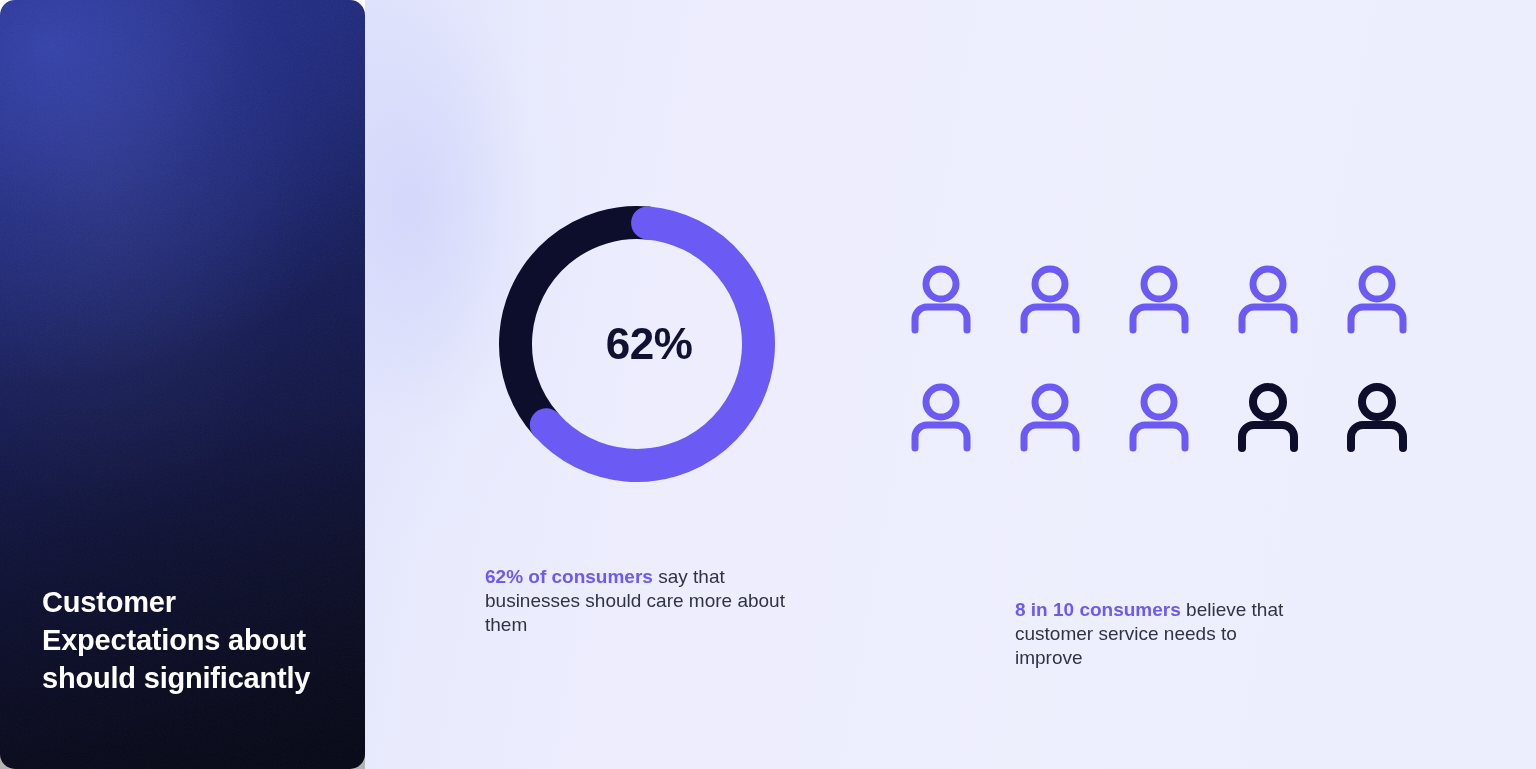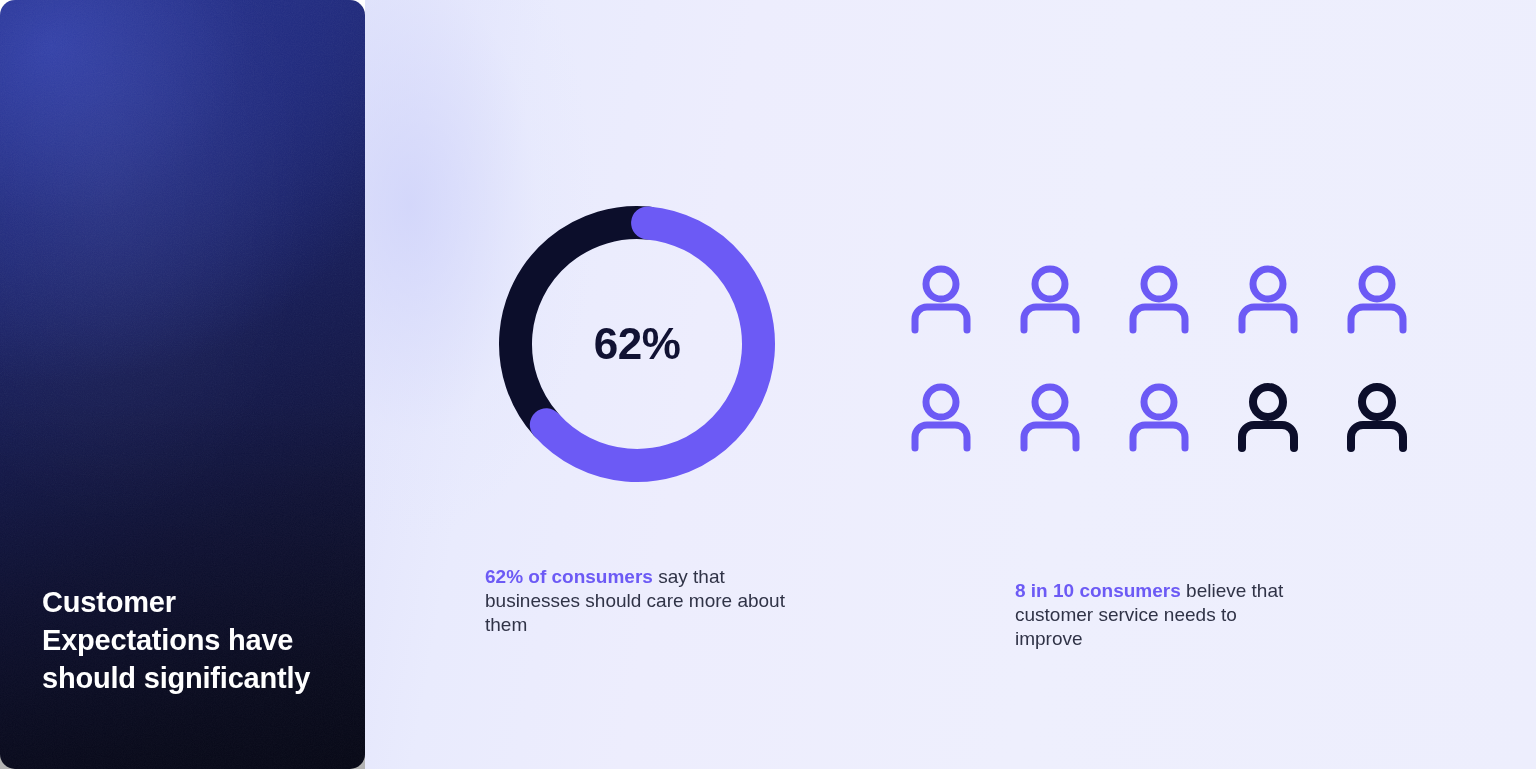--- a/index.html
+++ b/index.html
@@ -87,21 +87,21 @@
   .donut-wrap {
     position: absolute;
     left: 133px;    
     top: 205px;
     width: 278px;
     height: 278px;
   }
   .donut-wrap svg { display: block; }
   .donut-center-label {
     position: absolute;
-    left: 0;
+    left: 12px;
     top: 0;
     width: 278px;
     height: 278px;
     display: flex;
     align-items: center;
     justify-content: center;
     font-size: 44px;
     font-weight: bold;
     color: #111233;
     letter-spacing: -0.5px;
@@ -135,21 +135,21 @@
     color: #6c5af5;
     font-weight: bold;
   }
   .caption-left {
     left: 120px;    
     top: 565px;
     width: 302px;
   }
   .caption-right {
     left: 650px;    
-    top: 579px;
+    top: 598px;
     width: 290px;
   }
 </style>
 </head>
 <body>
 
 <div class="slide">
 
   <div class="left-panel">
     <svg class="noise" width="365" height="769" viewBox="0 0 365 769" preserveAspectRatio="none" aria-hidden="true">
@@ -161,21 +161,21 @@
             <feFuncA type="linear" slope="0.14"></feFuncA>
           </feComponentTransfer>
         </filter>
       </defs>
       <rect width="365" height="769" filter="url(#grain)"></rect>
     </svg>
     <div class="vignette"></div>
 
     <div class="panel-title">
       <span class="line">Customer</span>
-      <span class="line">Expectations have</span>
+      <span class="line">Expectations about</span>
       <span class="line">should significantly</span>
     </div>
   </div>
 
   <div class="right-panel">
     <div class="soft-blob"></div>
 
     <div class="content">
 
       <div class="donut-wrap">

